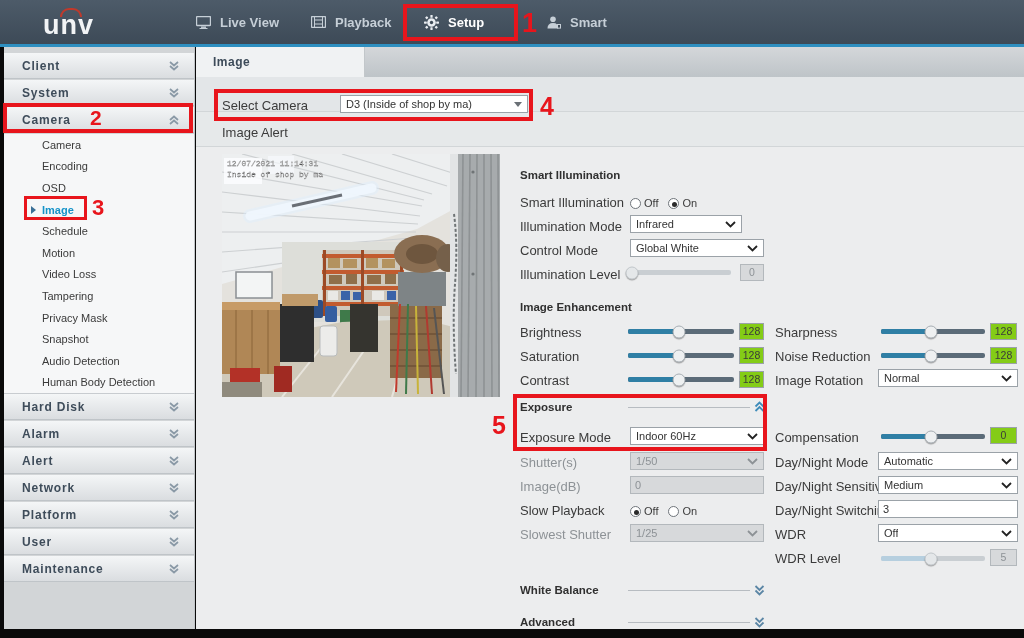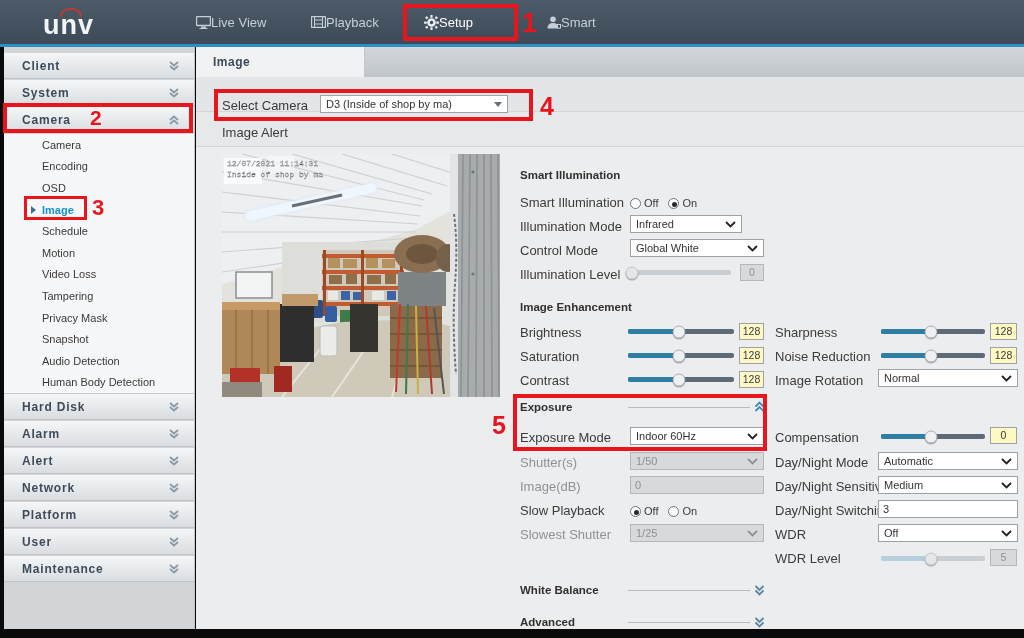--- a/index.html
+++ b/index.html
@@ -6,21 +6,21 @@
   html,body{background:#000}
   body{font-family:"Liberation Sans", sans-serif;}
   #screen{position:relative;width:1024px;height:638px;background:#0a0a0a;overflow:hidden}
   .abs{position:absolute}
 
   
   #topbar{left:0;top:0;width:1024px;height:44px;background:linear-gradient(#4d5b69,#3d4a57)}
   #accent{left:0;top:44px;width:1024px;height:3px;background:#2e8fc0}
   #logo{left:43px;top:10px;color:#f2f4f6;font-size:27px;font-weight:bold;letter-spacing:1px}
   #logo-arc{left:60px;top:8px;width:22px;height:9px;border:2.5px solid #c0392b;border-bottom:none;border-radius:11px 11px 0 0}
-  .nav{display:flex;align-items:center;height:44px;color:#c6cfd7;font-size:13px;font-weight:normal}
+  .nav{display:flex;align-items:center;gap:9px;height:44px;color:#c6cfd7;font-size:13px;font-weight:bold}
   .nav svg{display:block}
   .nav.active{color:#ffffff}
 
   
   .redbox{border:4px solid #e8151c;background:transparent;z-index:40}
   .rednum{color:#e8151c;font-weight:bold;font-size:24px;z-index:41;font-family:"Liberation Sans",sans-serif}
 
   
   #sidebar{left:4px;top:47px;width:191px;height:582px;background:#d2d5d7;border-right:1px solid #c2c6c9}
   .group{height:26px;margin-bottom:1px;background:linear-gradient(#f4f6f7,#dadde0);border-bottom:1px solid #bfc4c8;
@@ -45,21 +45,21 @@
   .divline{height:1px;background:#b7bcc1}
 
   
   .dd{display:flex;align-items:center;justify-content:space-between;background:#ffffff;border:1px solid #9ba2a8;
       font-size:11px;color:#333;padding:0 5px;height:18px}
   .dd.disabled{background:#d7d9db;color:#8d9296;border-color:#b3b8bc}
   .dd .txt{overflow:hidden;white-space:nowrap}
   .combo-tri{width:0;height:0;border-left:4px solid transparent;border-right:4px solid transparent;border-top:5px solid #6a7076}
   .inputbox{background:#ffffff;border:1px solid #9ba2a8;font-size:11px;color:#333;height:18px;padding:0 4px;font-family:"Liberation Sans",sans-serif}
   .inputbox.disabled{background:#d7d9db;color:#8d9296;border-color:#b3b8bc}
-  .valbox{border:1px solid #9ba2a8;background:#fef9c3;font-size:10.5px;color:#3b3b3b;text-align:center;line-height:15px;height:17px}
+  .valbox{border:1px solid #9ba2a8;background:#84cc16;font-size:10.5px;color:#3b3b3b;text-align:center;line-height:15px;height:17px}
   .valbox.disabled{background:#d7d9db;color:#8d9296;border-color:#b3b8bc}
 
   .slider{height:5px;border-radius:2px;background:#5b6b78}
   .slider .fill{position:absolute;left:0;top:0;bottom:0;background:#2f7fa5;border-radius:2px}
   .slider .thumb{position:absolute;top:50%;width:13px;height:13px;border-radius:50%;background:#eef0f1;border:1px solid #a9b0b6;transform:translate(-50%,-50%);box-shadow:0 1px 1px rgba(0,0,0,.3)}
   .slider.disabled{background:#c9ced2}
   .slider.disabled .fill{background:#b6cfdf}
   .slider.disabled .thumb{background:#e4e7e9;border-color:#c3c8cc}
 
   .radio{display:inline-block;width:11px;height:11px;border-radius:50%;border:1px solid #6f757b;background:#fff;position:relative;top:2px;margin-right:3px}
@@ -245,21 +245,21 @@
 
   <div id="tabstrip" class="abs"></div>
   <div id="tab-image" class="abs">
       <span>Image</span>
     </div>
   <div id="rowband-a" class="abs"></div>
   <div id="rowband-b" class="abs"></div>
   <div id="mainbody" class="abs"></div>
 
   <div class="abs lbl" style="left:222px;top:98px">Select Camera</div>
-  <div class="abs dd" style="left:320px;top:95px;width:188px">
+  <div class="abs dd" style="left:340px;top:95px;width:188px">
     <span class="txt">D3 (Inside of shop by ma)</span>
     <span class="combo-tri"></span>
   </div>
   <div class="abs redbox" style="left:214px;top:89px;width:319px;height:32px"></div>
   <div class="abs rednum" style="left:540px;top:92px;font-size:25px">4</div>
 
   <div class="abs lbl" style="left:222px;top:125px">Image Alert</div>
 
   <div class="abs" style="left:222px;top:154px;width:278px;height:243px">
     <svg width="278" height="243" viewBox="0 0 278 243">

